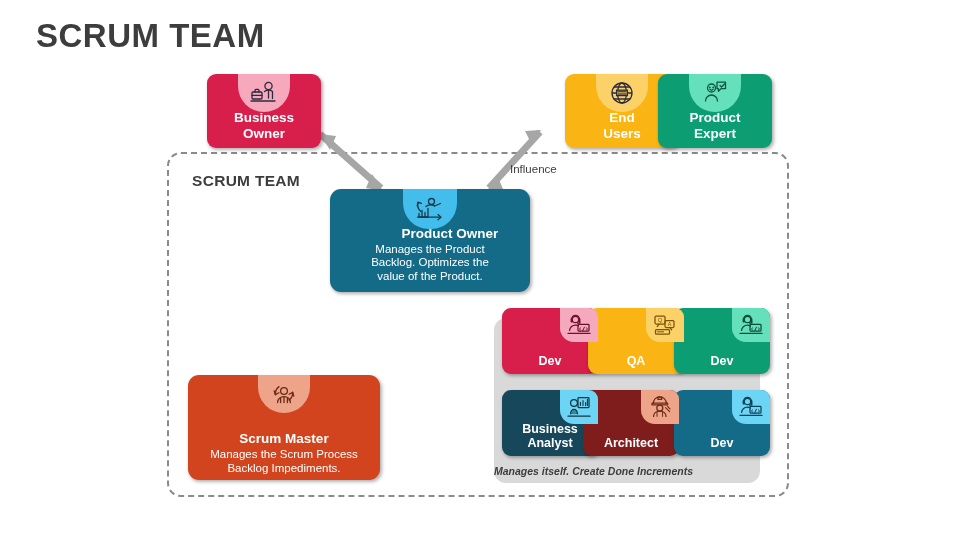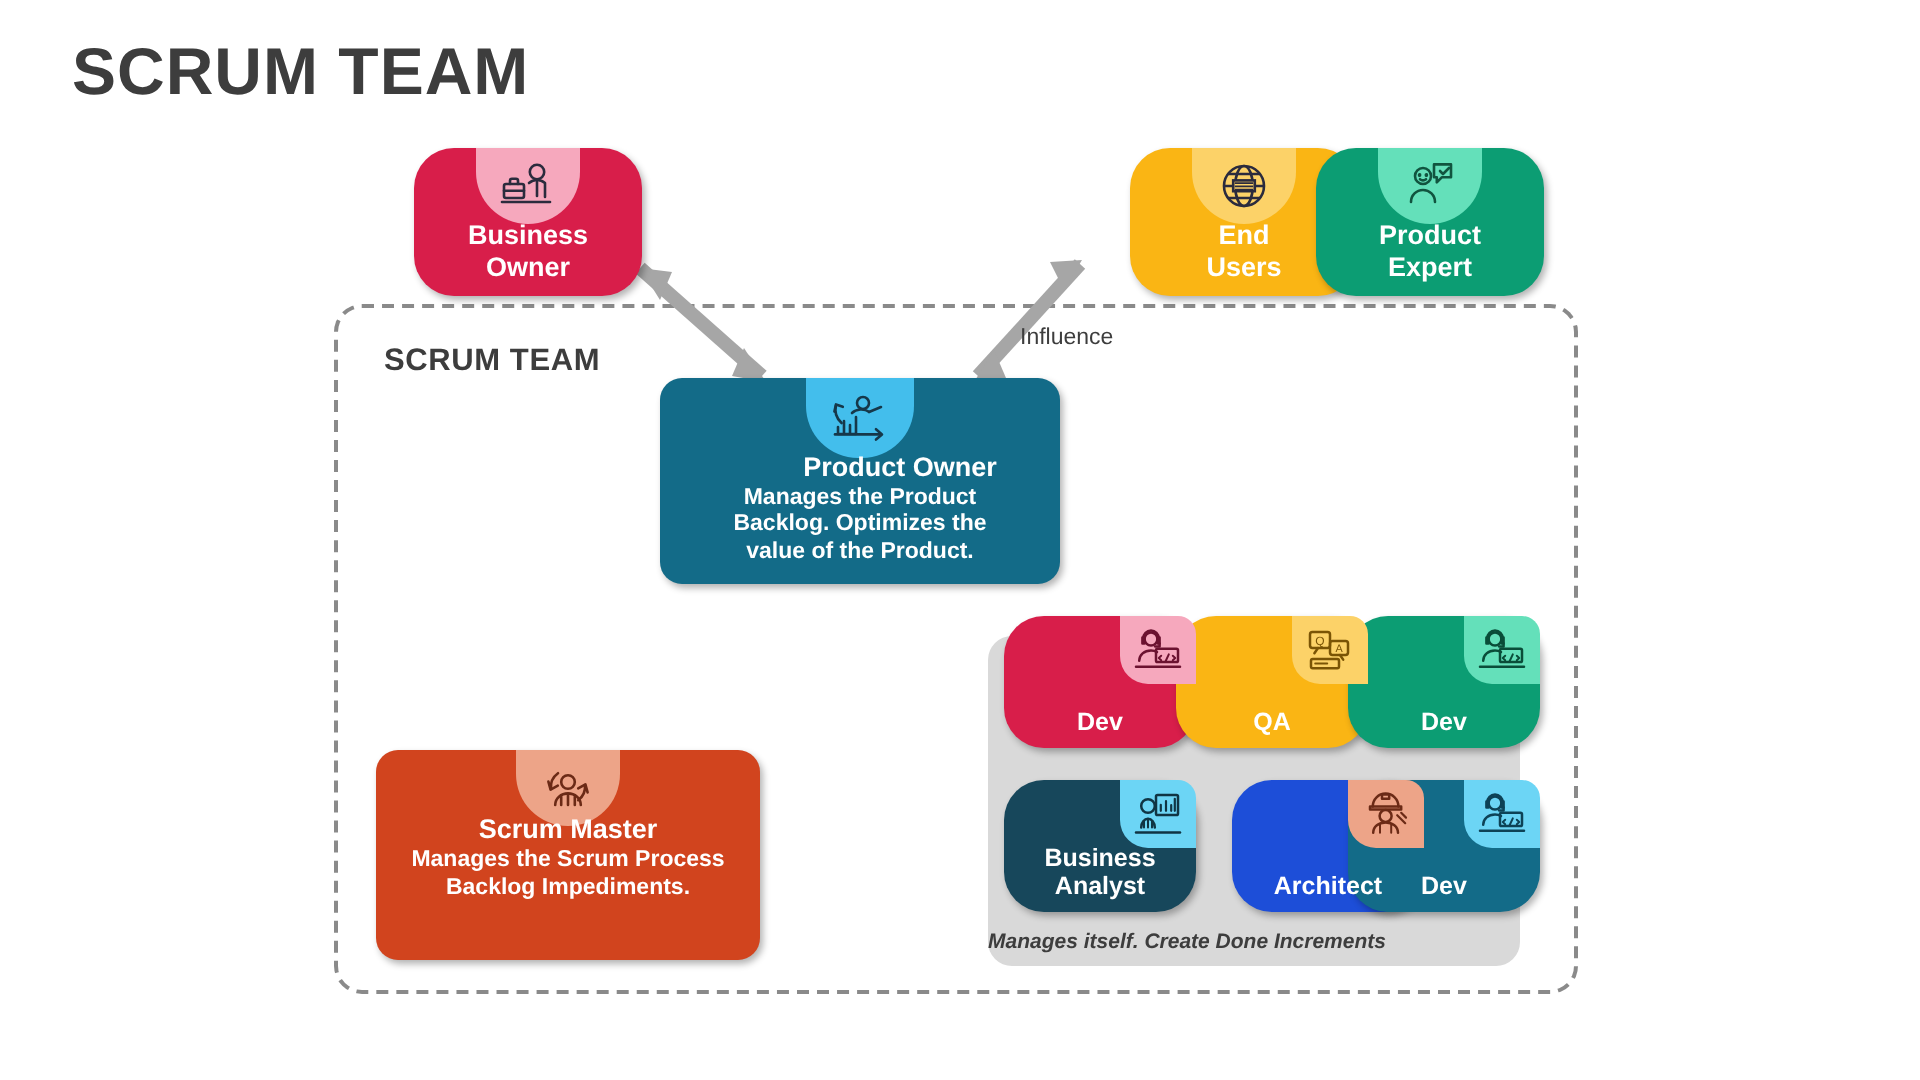--- a/index.html
+++ b/index.html
@@ -57,39 +57,39 @@
     position: absolute;
     left: 510px; top: 163px;
     font-size: 11.5px;
     color: #3d3d3d;
     white-space: nowrap;
   }
 
   
   .card {
     position: absolute;
-    border-radius: 20px;
+    border-radius: 9px;
     box-shadow: 1.5px 2px 3.5px rgba(0,0,0,0.30);
     box-sizing: border-box;
     overflow: visible;
     color: #ffffff;
     display: flex;
     flex-direction: column;
     align-items: center;
     justify-content: flex-end;
   }
   .card .card-title {
     font-weight: bold;
     text-align: center;
     line-height: 1.18;
     z-index: 3;
     position: relative;
   }
   .card .card-desc {
-    font-weight: bold;
+    font-weight: normal;
     text-align: center;
     line-height: 1.2;
     z-index: 3;
     position: relative;
   }
 
   
   .badge {
     position: absolute;
     top: 0;
@@ -124,21 +124,21 @@
   #card-product-owner .badge { width: 54px; height: 40px; left: 50%; margin-left: -27px; background: #43BEEC; }
   #card-product-owner .card-title { font-size: 13.5px; margin-bottom: 1px; padding-left: 40px; }
   #card-product-owner .card-desc  { font-size: 11.5px; }
 
   
   #card-scrum-master {
     left: 188px; top: 375px;
     width: 192px; height: 105px;
     background: #D1441E;
     border-radius: 11px;
-    padding-bottom: 28px;
+    padding-bottom: 4px;
   }
   #card-scrum-master .badge { width: 52px; height: 38px; left: 50%; margin-left: -26px; background: #EDA488; }
   #card-scrum-master .card-title { font-size: 13.5px; margin-bottom: 1px; }
   #card-scrum-master .card-desc  { font-size: 11.5px; }
 
   
   .team-panel {
     position: absolute;
     left: 494px; top: 318px;
     width: 266px; height: 165px;
@@ -357,21 +357,21 @@
           <path d="M6 15.6v3.2M10 15.6v3.2M8 14.4v4.4" stroke-width="1"></path>
           <path d="M2 21.2h22"></path>
         </g>
       </svg>
     </div>
     <div class="card-title">
       <span>Business</span><br><span>Analyst</span>
     </div>
   </div>
 
-  <div class="card member" id="m4" style="left:616px; top:390px; background:#1d4ed8;">
+  <div class="card member" id="m4" style="left:583px; top:390px; background:#7f1d1d;">
     <div class="badge" style="background:#EDA488;">
       <svg width="26" height="24" viewBox="0 0 26 24">
         <g fill="none" stroke="#6b2a16" stroke-width="1.25" stroke-linecap="round" stroke-linejoin="round">
           <path d="M6.4 8.2a6.4 6.4 0 0 1 12.8 0"></path>
           <path d="M5 8.2h15.6v1.6H5z"></path>
           <path d="M11 2.2h3.6v2.2H11z"></path>
           <circle cx="12.8" cy="13" r="3"></circle>
           <path d="M6.6 21.4c0-3.2 2.8-5.2 6.2-5.2s6.2 2 6.2 5.2"></path>
           <path d="M10 17.2v4.2M15.6 17.2v4.2" stroke-width="1"></path>
           <path d="M18.6 12.6l4 4M20.6 11.4l2.4 2.4" stroke-width="1.1"></path>

